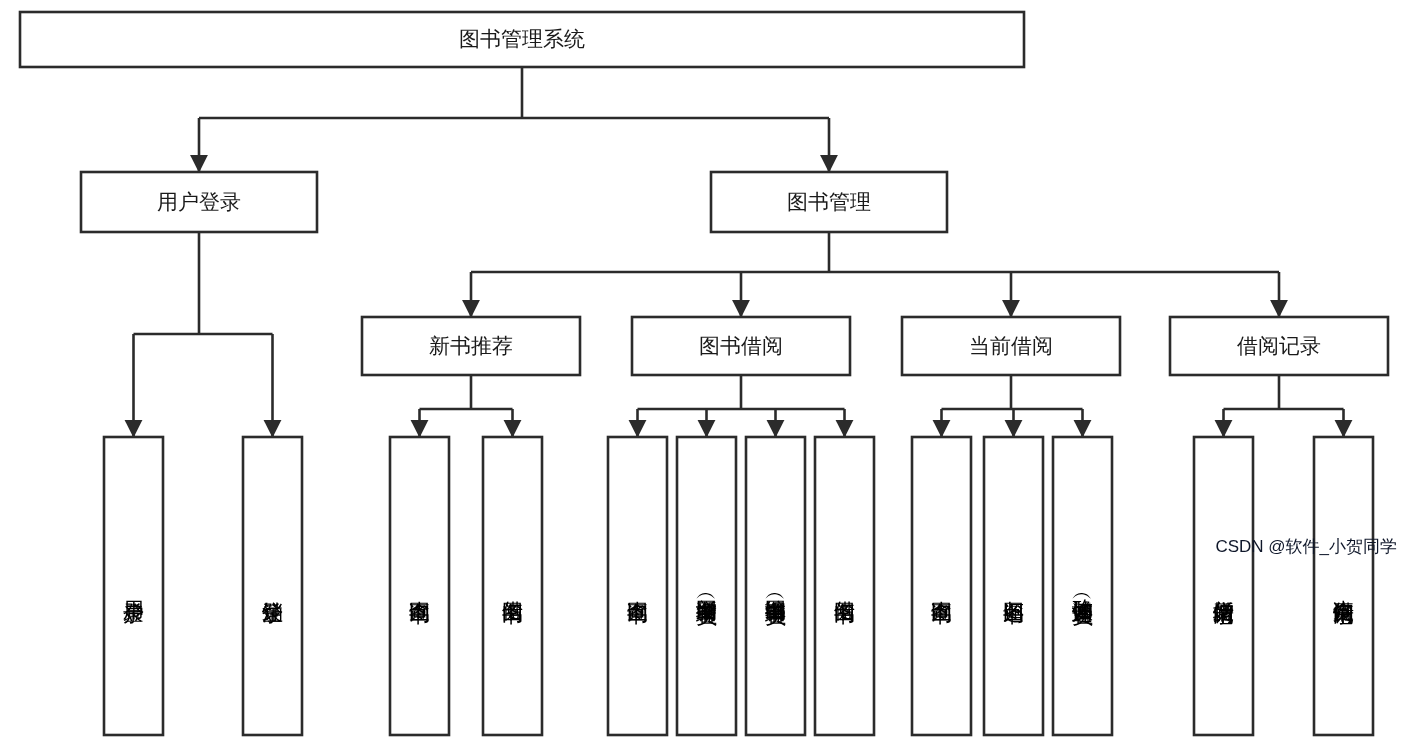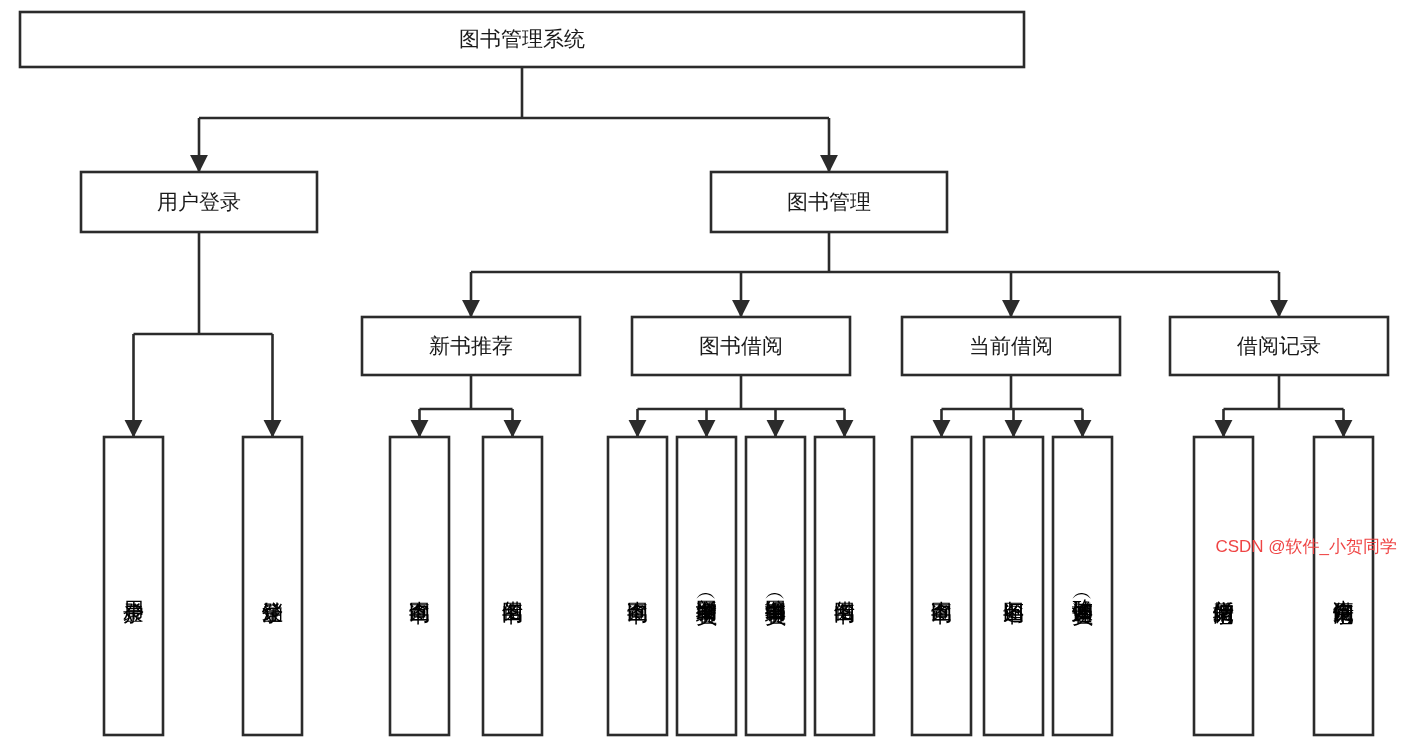--- a/index.html
+++ b/index.html
@@ -48,21 +48,21 @@
   }
   .arrow-head {
     fill: #2b2b2b;
   }
   .watermark {
     position: absolute;
     right: 8px;
     bottom: 6px;
     font-family: "Liberation Sans", "DejaVu Sans", sans-serif;
     font-size: 17px;
-    color: #ef4444;
+    color: #0f172a;
     white-space: nowrap;
     pointer-events: none;
   }
 </style>
 </head>
 <body>
 
 <div id="diagram-root">
   <svg id="diagram-svg" width="1405" height="747" viewBox="0 0 1405 747" xmlns="http://www.w3.org/2000/svg">
     <defs>

